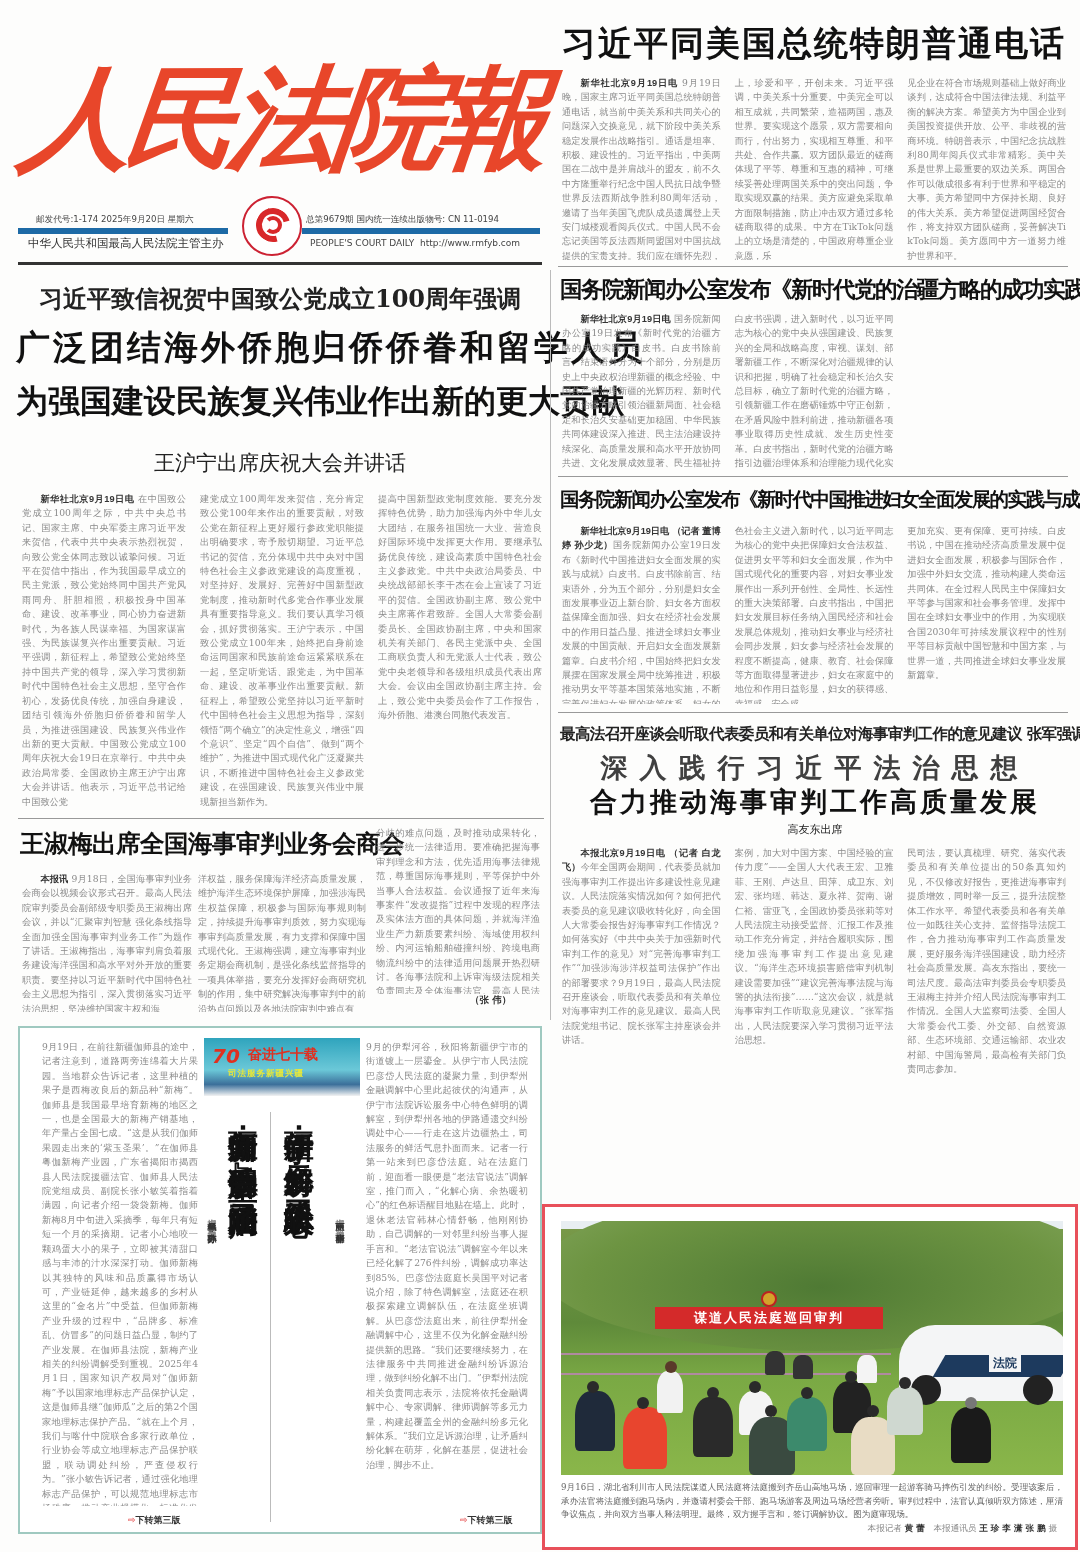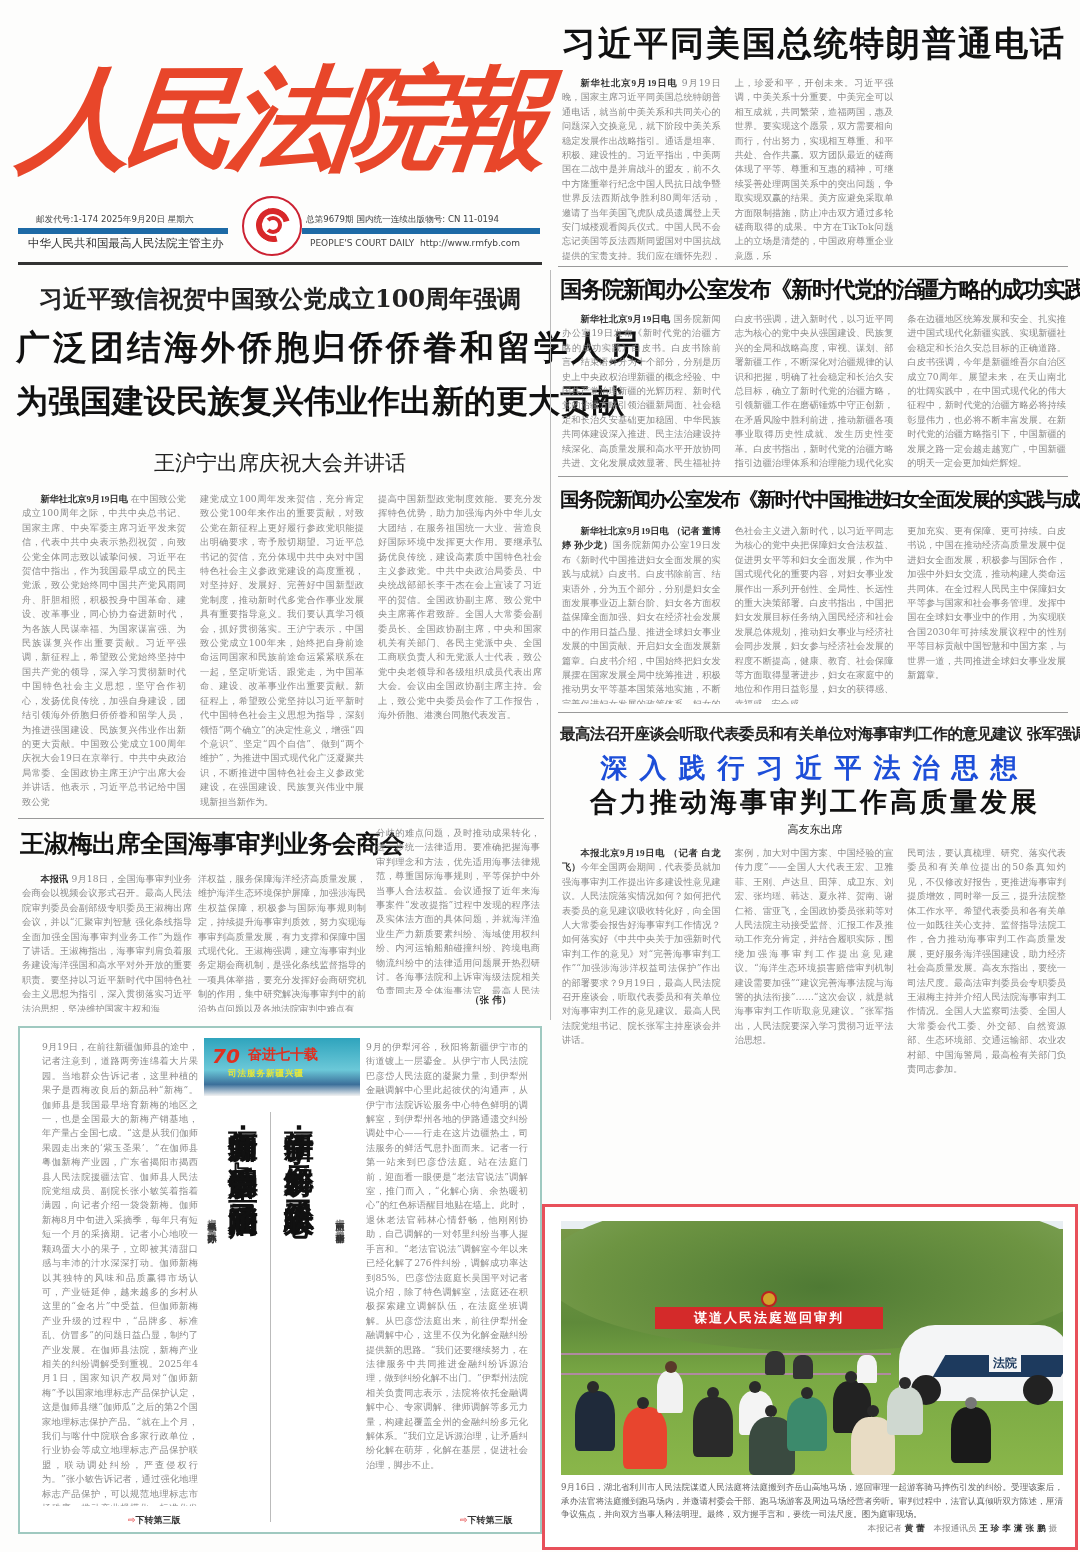--- a/index.html
+++ b/index.html
@@ -2,21 +2,21 @@
 <html><head>
 <meta charset="utf-8">
 <style>
   * { box-sizing: border-box; margin: 0; padding: 0; }
   html, body { width: 1080px; height: 1552px; background: #fdfdfc; overflow: hidden; }
   body { position: relative; font-family: "DejaVu Serif", "Liberation Serif", serif; color: #222; }
   .abs { position: absolute; }
   .hsans { font-family: "DejaVu Sans", "Liberation Sans", sans-serif; font-weight: bold; }
   .hserif { font-family: "DejaVu Serif", "Liberation Serif", serif; font-weight: bold; }
   .body-text { font-size: 9.2px; line-height: 14.4px; color: #8a8a8a; text-align: justify; word-break: break-all; overflow: hidden; }
-  .body-text .lead { color: #333; font-weight: bold; font-family: Liberation Serif, serif; }
+  .body-text .lead { color: #333; font-weight: bold; font-family: Liberation Sans, sans-serif; }
   .body-text p { text-indent: 2em; }
   .cols3 { display: grid; grid-template-columns: 1fr 1fr 1fr; column-gap: 14px; }
 
   
   #masthead-title { left: 22px; top: 38px; width: 520px; height: 160px; color: #e8462a;
     font-family: "DejaVu Serif", serif; font-weight: bold; font-style: italic; font-size: 112px; letter-spacing: -8px; line-height: 160px; white-space: nowrap; transform: skewX(-6deg); }
   .mast-bar { height: 6px; background: #1d6aa6; }
   #mast-left-info { left: 36px; top: 214px; font-size: 8.6px; color: #444; font-family: "DejaVu Sans", sans-serif; }
   #mast-left-bar { left: 18px; top: 228px; width: 210px; }
   #mast-left-sponsor { left: 28px; top: 236px; font-size: 11.5px; color: #333; font-family: "DejaVu Sans", sans-serif; }
@@ -77,20 +77,21 @@
 <div class="abs mast-bar" id="mast-right-bar"></div>
 <div class="abs" id="mast-right-url"><span>PEOPLE'S COURT DAILY</span>&nbsp;&nbsp;<span>http://www.rmfyb.com</span></div>
 <div class="abs" id="mast-rule"></div>
 
 <div class="abs hsans" style="left:562px;top:22px;width:500px;font-size:34px;line-height:42px;letter-spacing:2px;color:#111;white-space:nowrap;">习近平同美国总统特朗普通电话</div>
 <div class="abs body-text cols3" style="left:562px;top:76px;width:504px;height:184px;">
   <div>
       <p><span class="lead">新华社北京9月19日电</span> <span>9月19日晚，国家主席习近平同美国总统特朗普通电话，就当前中美关系和共同关心的问题深入交换意见，就下阶段中美关系稳定发展作出战略指引。通话是坦率、积极、建设性的。习近平指出，中美两国在二战中是并肩战斗的盟友，前不久中方隆重举行纪念中国人民抗日战争暨世界反法西斯战争胜利80周年活动，邀请了当年美国飞虎队成员遗属登上天安门城楼观看阅兵仪式。中国人民不会忘记美国等反法西斯同盟国对中国抗战提供的宝贵支持。我们应在缅怀先烈，铭记历史基础</span></p>
     </div>
   <div>上，珍爱和平，开创未来。习近平强调，中美关系十分重要。中美完全可以相互成就，共同繁荣，造福两国，惠及世界。要实现这个愿景，双方需要相向而行，付出努力，实现相互尊重、和平共处、合作共赢。双方团队最近的磋商体现了平等、尊重和互惠的精神，可继续妥善处理两国关系中的突出问题，争取实现双赢的结果。美方应避免采取单方面限制措施，防止冲击双方通过多轮磋商取得的成果。中方在TikTok问题上的立场是清楚的，中国政府尊重企业意愿，乐</div>
+  <div>见企业在符合市场规则基础上做好商业谈判，达成符合中国法律法规、利益平衡的解决方案。希望美方为中国企业到美国投资提供开放、公平、非歧视的营商环境。特朗普表示，中国纪念抗战胜利80周年阅兵仪式非常精彩。美中关系是世界上最重要的双边关系。两国合作可以做成很多有利于世界和平稳定的大事。美方希望同中方保持长期、良好的伟大关系。美方希望促进两国经贸合作，将支持双方团队磋商，妥善解决TikTok问题。美方愿同中方一道努力维护世界和平。</div>
 </div>
 <div class="abs rule" style="left:558px;top:266px;width:510px;"></div>
 
 <div class="abs hserif" style="left:20px;top:283px;width:520px;text-align:center;font-size:24px;line-height:32px;color:#222;">习近平致信祝贺中国致公党成立100周年强调</div>
 <div class="abs hsans" style="left:16px;top:322px;width:530px;text-align:center;font-size:34px;line-height:50px;letter-spacing:3px;color:#111;white-space:nowrap;">广泛团结海外侨胞归侨侨眷和留学人员</div>
 <div class="abs hsans" style="left:16px;top:376px;width:530px;text-align:center;font-size:32px;line-height:50px;letter-spacing:0px;color:#111;white-space:nowrap;">为强国建设民族复兴伟业作出新的更大贡献</div>
 <div class="abs" style="left:20px;top:448px;width:520px;text-align:center;font-size:21px;line-height:30px;color:#222;font-family:'DejaVu Sans',sans-serif;">王沪宁出席庆祝大会并讲话</div>
 <div class="abs body-text cols3" style="left:22px;top:492px;width:520px;height:318px;">
   <div>
       <p><span class="lead">新华社北京9月19日电</span> <span>在中国致公党成立100周年之际，中共中央总书记、国家主席、中央军委主席习近平发来贺信，代表中共中央表示热烈祝贺，向致公党全体同志致以诚挚问候。习近平在贺信中指出，作为我国最早成立的民主党派，致公党始终同中国共产党风雨同舟、肝胆相照，积极投身中国革命、建设、改革事业，同心协力奋进新时代，为各族人民谋幸福、为国家谋富强、为民族谋复兴作出重要贡献。习近平强调，新征程上，希望致公党始终坚持中国共产党的领导，深入学习贯彻新时代中国特色社会主义思想，坚守合作初心，发扬优良传统，加强自身建设，团结引领海外侨胞归侨侨眷和留学人员，为推进强国建设、民族复兴伟业作出新的更大贡献。中国致公党成立100周年庆祝大会19日在京举行。中共中央政治局常委、全国政协主席王沪宁出席大会并讲话。他表示，习近平总书记给中国致公党</span></p>
@@ -101,36 +102,35 @@
 <div class="abs rule" style="left:18px;top:818px;width:526px;"></div>
 
 <div class="abs vrule" style="left:550px;top:270px;height:750px;"></div>
 
 <div class="abs hserif" style="left:560px;top:273px;width:510px;font-size:22.5px;line-height:32px;color:#111;white-space:nowrap;letter-spacing:-1.5px;">国务院新闻办公室发布《新时代党的治疆方略的成功实践》白皮书</div>
 <div class="abs body-text cols3" style="left:562px;top:312px;width:504px;height:158px;">
   <div>
       <p><span class="lead">新华社北京9月19日电</span> <span>国务院新闻办公室19日发布《新时代党的治疆方略的成功实践》白皮书。白皮书除前言、结束语外分为十个部分，分别是历史上中央政权治理新疆的概念经验、中国共产党治理新疆的光辉历程、新时代党的治疆方略引领治疆新局面、社会稳定和长治久安基础更加稳固、中华民族共同体建设深入推进、民主法治建设持续深化、高质量发展和高水平开放协同共进、文化发展成效显著、民生福祉持续增进、建设新疆的强大合力不断汇聚。</span></p>
     </div>
   <div>白皮书强调，进入新时代，以习近平同志为核心的党中央从强国建设、民族复兴的全局和战略高度，审视、谋划、部署新疆工作，不断深化对治疆规律的认识和把握，明确了社会稳定和长治久安总目标，确立了新时代党的治疆方略，引领新疆工作在磨砺锤炼中守正创新，在矛盾风险中胜利前进，推动新疆各项事业取得历史性成就、发生历史性变革。白皮书指出，新时代党的治疆方略指引边疆治理体系和治理能力现代化实现历史性跨越，找到了一</div>
-  <div>条在边疆地区统筹发展和安全、扎实推进中国式现代化新疆实践、实现新疆社会稳定和长治久安总目标的正确道路。白皮书强调，今年是新疆维吾尔自治区成立70周年。展望未来，在天山南北的壮阔实践中，在中国式现代化的伟大征程中，新时代党的治疆方略必将持续彰显伟力，也必将不断丰富发展。在新时代党的治疆方略指引下，中国新疆的发展之路一定会越走越宽广，中国新疆的明天一定会更加灿烂辉煌。</div>
 </div>
 <div class="abs rule" style="left:558px;top:476px;width:510px;"></div>
 
 <div class="abs hserif" style="left:560px;top:484px;width:510px;font-size:19.5px;line-height:32px;color:#111;white-space:nowrap;letter-spacing:-1.6px;">国务院新闻办公室发布《新时代中国推进妇女全面发展的实践与成就》白皮书</div>
 <div class="abs body-text cols3" style="left:562px;top:524px;width:504px;height:180px;">
   <div>
       <p><span class="lead">新华社北京9月19日电</span> <span class="lead">（记者 董博婷 孙少龙）</span><span>国务院新闻办公室19日发布《新时代中国推进妇女全面发展的实践与成就》白皮书。白皮书除前言、结束语外，分为五个部分，分别是妇女全面发展事业迈上新台阶、妇女各方面权益保障全面加强、妇女在经济社会发展中的作用日益凸显、推进全球妇女事业发展的中国贡献、开启妇女全面发展新篇章。白皮书介绍，中国始终把妇女发展摆在国家发展全局中统筹推进，积极推动男女平等基本国策落地实施，不断完善促进妇女发展的政策体系，妇女的获得感、幸福感、安全感</span></p>
     </div>
   <div>色社会主义进入新时代，以习近平同志为核心的党中央把保障妇女合法权益、促进男女平等和妇女全面发展，作为中国式现代化的重要内容，对妇女事业发展作出一系列开创性、全局性、长远性的重大决策部署。白皮书指出，中国把妇女发展目标任务纳入国民经济和社会发展总体规划，推动妇女事业与经济社会同步发展，妇女参与经济社会发展的程度不断提高，健康、教育、社会保障等方面取得显著进步，妇女在家庭中的地位和作用日益彰显，妇女的获得感、幸福感、安全感</div>
   <div>更加充实、更有保障、更可持续。白皮书说，中国在推动经济高质量发展中促进妇女全面发展，积极参与国际合作，加强中外妇女交流，推动构建人类命运共同体。在全过程人民民主中保障妇女平等参与国家和社会事务管理。发挥中国在全球妇女事业中的作用，为实现联合国2030年可持续发展议程中的性别平等目标贡献中国智慧和中国方案，与世界一道，共同推进全球妇女事业发展新篇章。</div>
 </div>
 <div class="abs rule" style="left:558px;top:712px;width:510px;"></div>
 
 <div class="abs" style="left:560px;top:722px;width:510px;text-align:center;font-size:15.5px;line-height:24px;color:#222;white-space:nowrap;font-family:'DejaVu Sans',sans-serif;font-weight:bold;letter-spacing:-0.6px;">最高法召开座谈会听取代表委员和有关单位对海事审判工作的意见建议 张军强调</div>
-<div class="abs hserif" style="left:560px;top:750px;width:510px;text-align:center;font-size:27px;line-height:36px;letter-spacing:12px;color:#1d4ed8;white-space:nowrap;">深入践行习近平法治思想</div>
+<div class="abs hserif" style="left:560px;top:750px;width:510px;text-align:center;font-size:27px;line-height:36px;letter-spacing:12px;color:#404040;white-space:nowrap;">深入践行习近平法治思想</div>
 <div class="abs hserif" style="left:560px;top:784px;width:510px;text-align:center;font-size:27px;line-height:36px;letter-spacing:3px;color:#111;white-space:nowrap;">合力推动海事审判工作高质量发展</div>
 <div class="abs" style="left:560px;top:820px;width:510px;text-align:center;font-size:11px;line-height:20px;color:#222;font-family:'DejaVu Sans',sans-serif;">高友东出席</div>
 <div class="abs body-text cols3" style="left:562px;top:846px;width:504px;height:352px;">
   <div>
       <p><span class="lead">本报北京9月19日电</span> <span class="lead">（记者 白龙飞）</span><span>今年全国两会期间，代表委员就加强海事审判工作提出许多建设性意见建议。人民法院落实情况如何？如何把代表委员的意见建议吸收转化好，向全国人大常委会报告好海事审判工作情况？如何落实好《中共中央关于加强新时代审判工作的意见》对“完善海事审判工作”“加强涉海涉洋权益司法保护”作出的部署要求？9月19日，最高人民法院召开座谈会，听取代表委员和有关单位对海事审判工作的意见建议。最高人民法院党组书记、院长张军主持座谈会并讲话。</span></p>
     </div>
   <div>案例，加大对中国方案、中国经验的宣传力度”——全国人大代表王宏、卫雅菲、王刚、卢达旦、田萍、成卫东、刘宏、张均瑶、韩达、夏永祥、贺南、谢仁裕、雷亚飞，全国政协委员张莉等对人民法院主动接受监督、汇报工作及推动工作充分肯定，并结合履职实际，围绕加强海事审判工作提出意见建议。“海洋生态环境损害赔偿审判机制建设需要加强”“建议完善海事法院与海警的执法衔接”……“这次会议，就是就海事审判工作听取意见建议。”张军指出，人民法院要深入学习贯彻习近平法治思想。</div>
   <div>民司法，要认真梳理、研究、落实代表委员和有关单位提出的50条真知灼见，不仅修改好报告，更推进海事审判提质增效，同时举一反三，提升法院整体工作水平。希望代表委员和各有关单位一如既往关心支持、监督指导法院工作，合力推动海事审判工作高质量发展，更好服务海洋强国建设，助力经济社会高质量发展。高友东指出，要统一司法尺度。最高法审判委员会专职委员王淑梅主持并介绍人民法院海事审判工作情况。全国人大监察司法委、全国人大常委会代工委、外交部、自然资源部、生态环境部、交通运输部、农业农村部、中国海警局，最高检有关部门负责同志参加。</div>
 </div>
 
@@ -195,17 +195,17 @@
     <div class="person" style="left:290px;top:196px;width:44px;height:58px;background:#e8dcc4;"></div>
       <div class="head" style="left:306px;top:184px;"></div>
     <div class="person" style="left:326px;top:166px;width:36px;height:48px;background:#cfd8d0;"></div>
       <div class="head" style="left:338px;top:156px;"></div>
     <div class="person" style="left:390px;top:186px;width:40px;height:56px;background:#1a1a1a;"></div>
       <div class="head" style="left:404px;top:176px;background:#777;"></div>
     <div class="person" style="left:204px;top:130px;width:20px;height:24px;background:#333;"></div>
     <div class="person" style="left:232px;top:134px;width:20px;height:24px;background:#333;"></div>
     <div class="person" style="left:296px;top:134px;width:20px;height:28px;background:#f4f4f4;"></div>
   </div>
-  <div class="abs" id="photo-caption">9月16日，湖北省利川市人民法院谋道人民法庭将法庭搬到齐岳山高地马场，巡回审理一起游客骑马摔伤引发的纠纷。受理该案后，承办法官将法庭搬到跑马场内，并邀请村委会干部、跑马场游客及周边马场经营者旁听。审判过程中，法官认真倾听双方陈述，厘清争议焦点，并向双方当事人释法明理。最终，双方握手言和，要统一司法尺度。图为庭审现场。</div>
+  <div class="abs" id="photo-caption">9月16日，湖北省利川市人民法院谋道人民法庭将法庭搬到齐岳山高地马场，巡回审理一起游客骑马摔伤引发的纠纷。受理该案后，承办法官将法庭搬到跑马场内，并邀请村委会干部、跑马场游客及周边马场经营者旁听。审判过程中，法官认真倾听双方陈述，厘清争议焦点，并向双方当事人释法明理。最终，双方握手言和，签订调解协议。图为庭审现场。</div>
   <div class="abs" id="photo-credit">
     <span>本报记者</span> <b>黄 蕾</b>　<span>本报通讯员</span> <b>王 珍  李 潇  张 鹏</b> <span>摄</span>
   </div>
 </div>
 
 </body></html>

